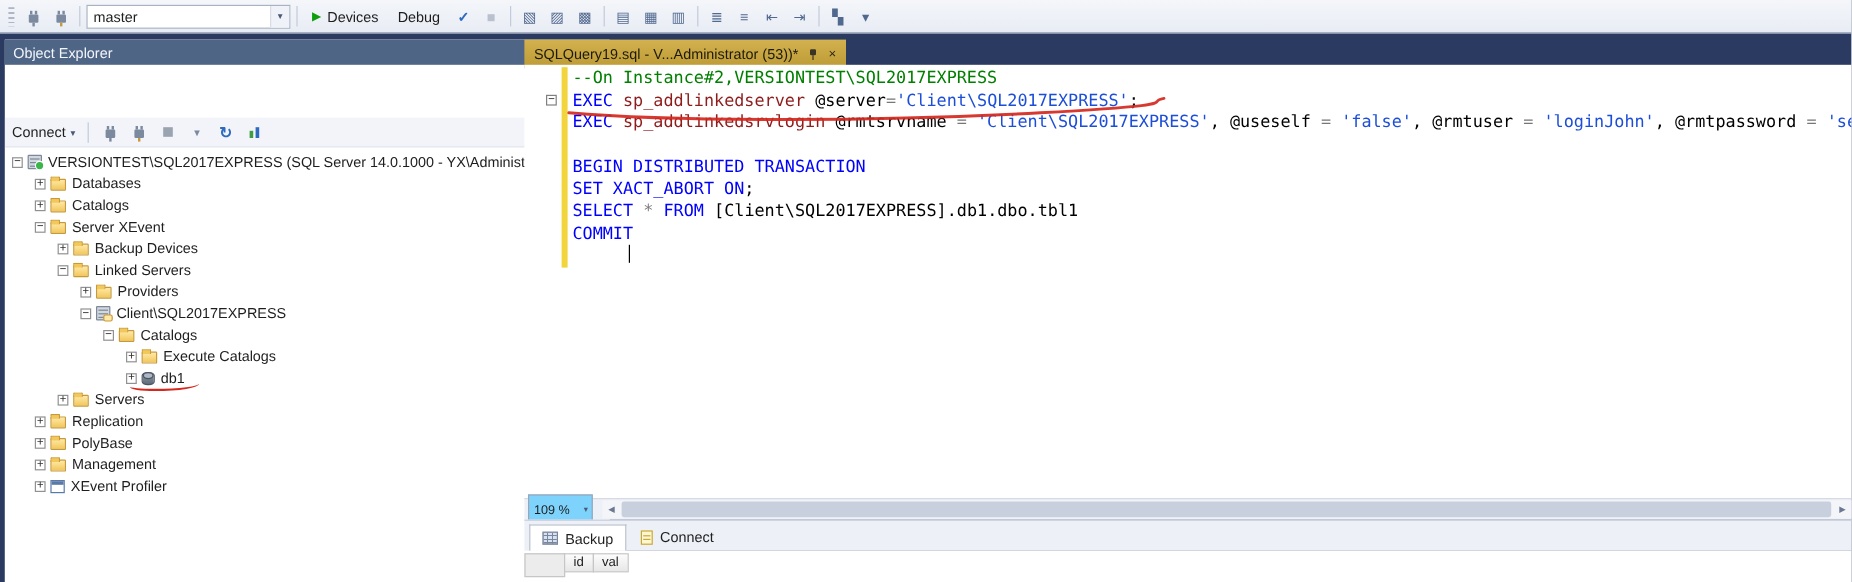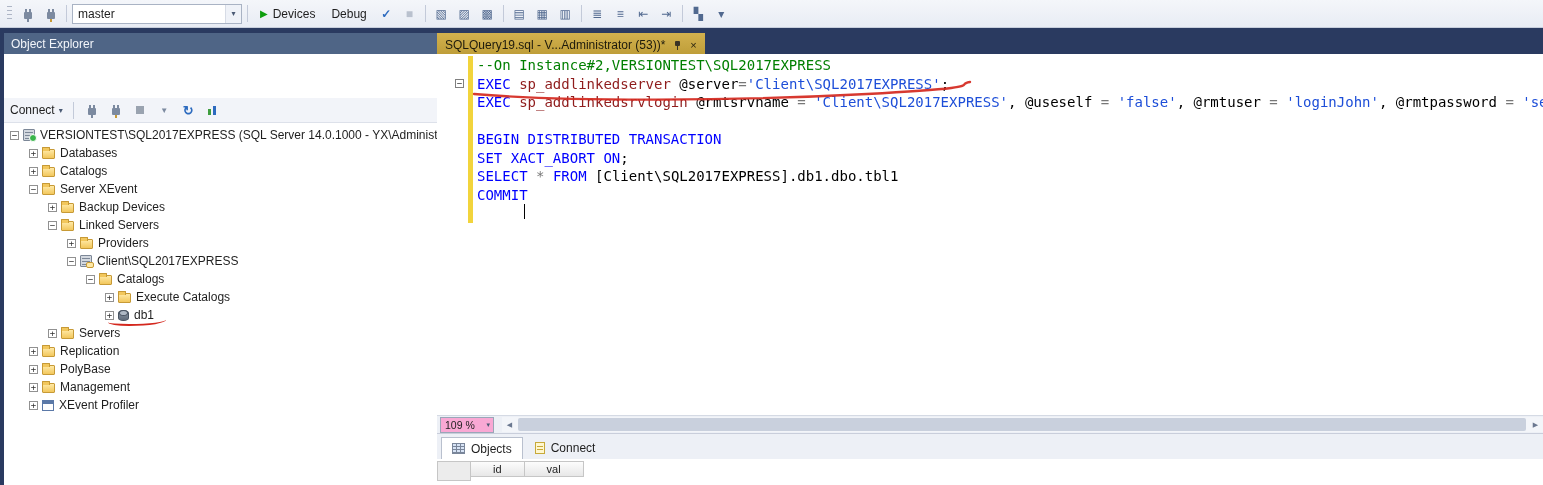--- a/index.html
+++ b/index.html
@@ -101,21 +101,21 @@
   .com { color:#007F00; }
   .str { color:#1d4ed8; }
   .proc{ color:#8F1C1C; }
   .op  { color:#777777; }
   .pl  { color:#000000; }
   .caret { position:absolute; left:87px; top:150px; width:1px; height:15px; background:#000; }
   .anno { position:absolute; inset:0; pointer-events:none; z-index:5; }
 
   .bottom-bar { position:absolute; top:382px; left:0; right:0; height:18px; background:#EDF0F6;
     border-top:1px solid #D5DAE4; display:flex; align-items:center; }
-  .zoom-combo { margin-left:3px; width:54px; height:16px; background:#f9a8d4; border:1px solid #9AA6B8;
+  .zoom-combo { margin-left:3px; width:54px; height:26px; background:#7dd3fc; border:1px solid #9AA6B8;
     font-size:10.5px; display:flex; align-items:center; padding-left:4px; }
   .zoom-combo .za { margin-left:auto; font-size:7px; color:#4A5A74; padding-right:3px; }
   .hscroll { flex:1; height:15px; margin-left:8px; position:relative; background:#F3F5F9;
     display:flex; align-items:center; }
   .hs-arrow { width:15px; font-size:7px; color:#6B7890; text-align:center; }
   .hs-arrow.right { position:absolute; right:0; }
   .hs-thumb { position:absolute; left:16px; right:17px; top:1px; bottom:1px; background:#C9D0DD; border-radius:2px; }
 
   .res-tabs { position:absolute; top:400px; left:0; right:0; height:26px; background:#EDF0F6;
     border-top:1px solid #C9CEDB; display:flex; align-items:flex-end; padding-left:4px; gap:2px; }
@@ -125,21 +125,21 @@
     background-image:repeating-linear-gradient(to right, transparent 0 3px, #7A869A 3px 4px),
                      repeating-linear-gradient(to bottom, transparent 0 2px, #7A869A 2px 3px); }
   .micon { position:relative; width:10px; height:12px; background:#FFF7CF; border:1px solid #C7A93A; }
   .micon::before { content:''; position:absolute; left:1px; right:1px; top:3px; height:1px;
     background:#C7A93A; box-shadow:0 3px 0 #C7A93A; }
 
   .grid-area { position:absolute; top:426px; left:0; right:0; bottom:0; background:#fff; }
   .grid-head { display:flex; margin-top:2px; }
   .g-corner { width:34px; height:20px; background:#ECECEC; border:1px solid #C6C6C6; }
   .g-head { height:16px; background:linear-gradient(#FCFCFC,#E7E7E7); border:1px solid #C6C6C6;
-    margin-left:-1px; font-size:11px; display:flex; align-items:center; justify-content:center; padding:0 22px; }
+    margin-left:-1px; font-size:11px; display:flex; align-items:center; justify-content:center; padding:0 7px; }
 </style>
 </head>
 <body>
 
 <div class="app">
 
   <div class="toolbar">
     <div class="grip"></div>
     <div class="tb-icon">
         <span class="i-plug"></span>
@@ -328,21 +328,21 @@
       <div class="hscroll">
         <div class="hs-arrow">◀</div>
         <div class="hs-thumb"></div>
         <div class="hs-arrow right">▶</div>
       </div>
     </div>
 
     <div class="res-tabs">
       <div class="res-tab active">
         <span class="gicon"></span>
-        <span>Objects</span>
+        <span>Backup</span>
       </div>
       <div class="res-tab">
         <span class="micon"></span>
         <span>Connect</span>
       </div>
     </div>
 
     <div class="grid-area">
       <div class="grid-head">
         <div class="g-corner"></div>

